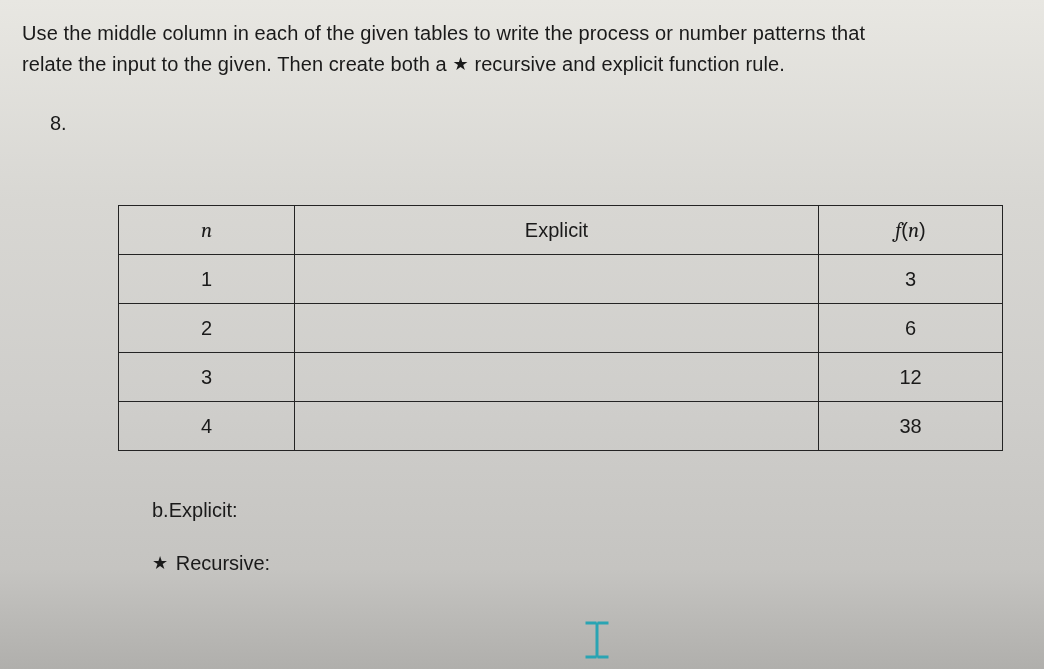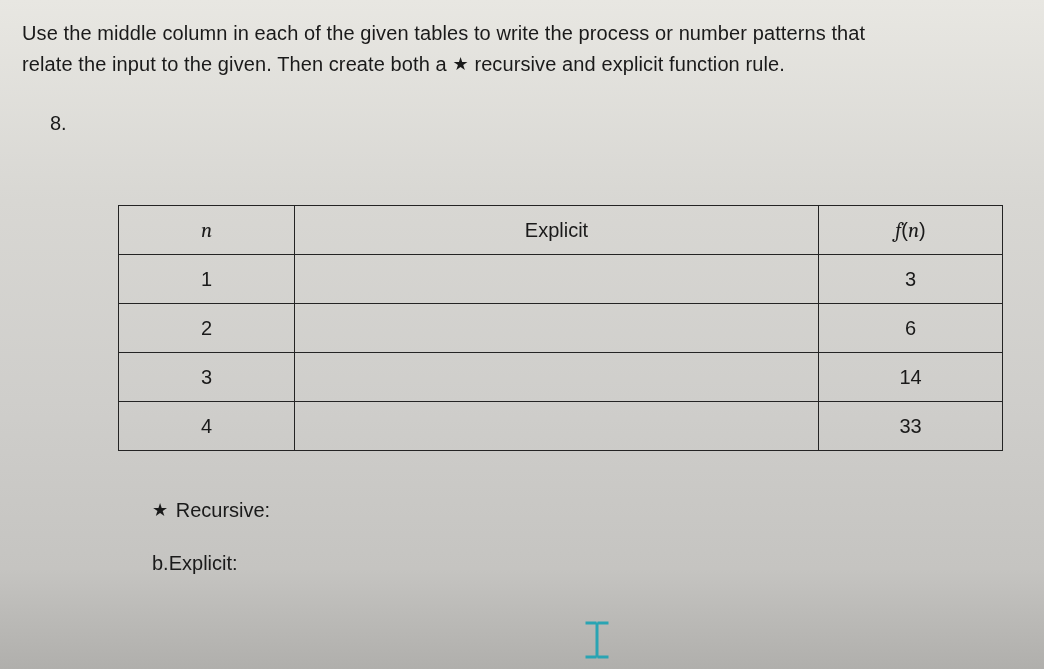--- a/index.html
+++ b/index.html
@@ -120,37 +120,37 @@
           <td>3</td>
         </tr>
         <tr>
           <td>2</td>
           <td></td>
           <td>6</td>
         </tr>
         <tr>
           <td>3</td>
           <td></td>
-          <td>14</td>
+          <td>12</td>
         </tr>
         <tr>
           <td>4</td>
           <td></td>
-          <td>33</td>
+          <td>38</td>
         </tr>
       </tbody>
     </table>
   </div>
 
   <div class="answers">
     <div class="row">
-      <span class="star">★</span><span> Recursive:</span>
+      <span>b.Explicit:</span>
     </div>
     <div class="row">
-      <span>b.Explicit:</span>
+      <span class="star">★</span><span> Recursive:</span>
     </div>
   </div>
 </div>
 
 <div class="ibeam">
   <svg viewBox="0 0 26 40" width="26" height="40">
     <g fill="none" stroke="#2aa4b3" stroke-width="3" stroke-linecap="square">
       <line x1="13" y1="4" x2="13" y2="36"></line>
       <line x1="3" y1="3" x2="11" y2="3"></line>
       <line x1="15" y1="3" x2="23" y2="3"></line>

